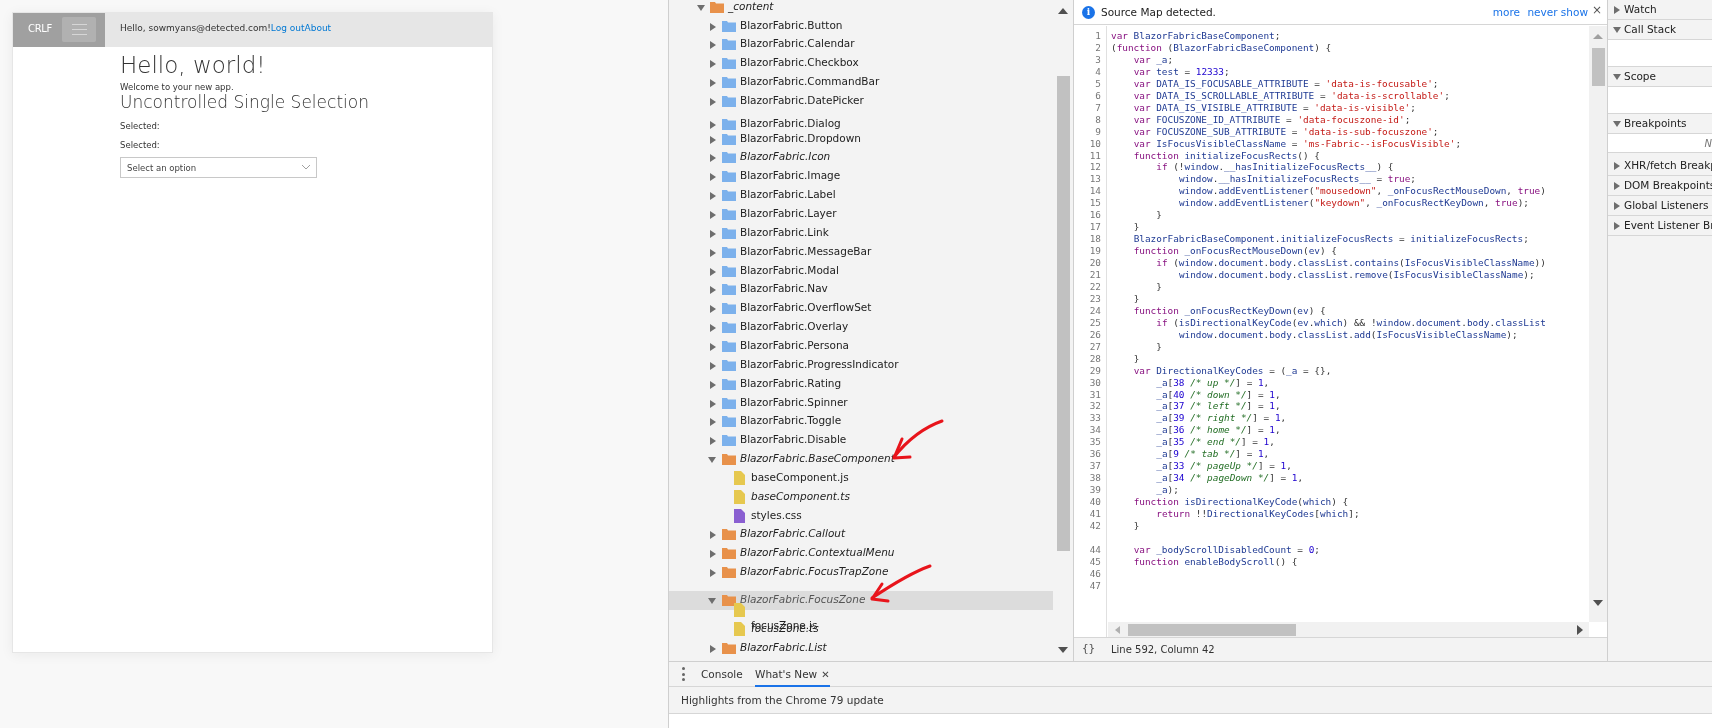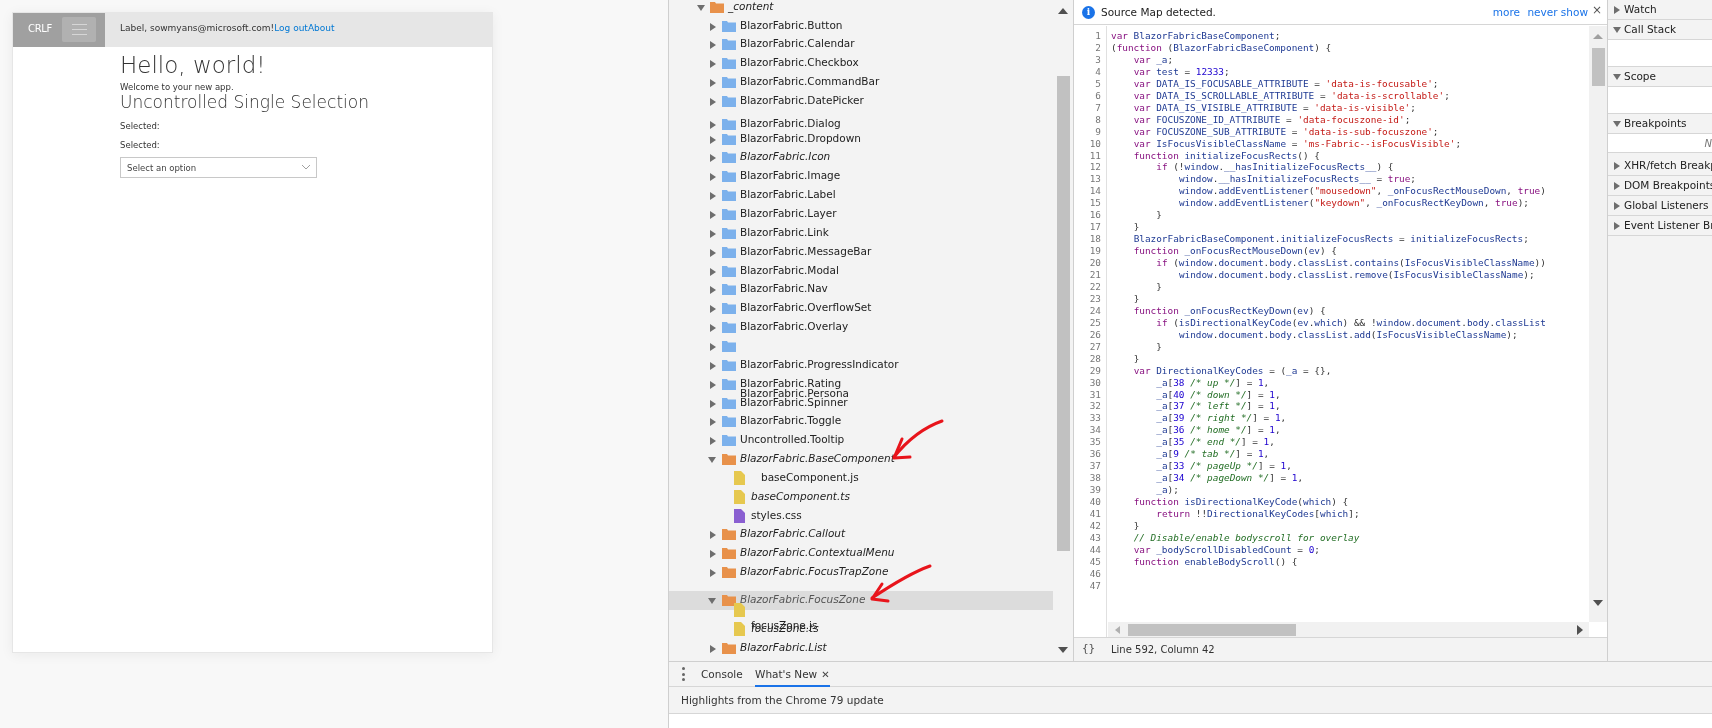--- a/index.html
+++ b/index.html
@@ -108,21 +108,21 @@
       <div class="app-header">
         <div class="brand">
           <span class="brand-text">CRLF</span>
           <div class="menu-btn">
             <span></span>
             <span></span>
             <span></span>
           </div>
         </div>
         <div class="greet">
-          <span>Label, sowmyans@microsoft.com!</span><a>Log out</a><a>About</a>
+          <span>Hello, sowmyans@detected.com!</span><a>Log out</a><a>About</a>
         </div>
       </div>
 
       <div class="content">
         <div class="h1">Hello, world!</div>
         <div class="welcome">Welcome to your new app.</div>
         <div class="h2">Uncontrolled Single Selection</div>
         <div class="selected">Selected:</div>
         <div class="selected" style="margin-top:9px">Selected:</div>
         <div class="dropdown">
@@ -262,21 +262,21 @@
           <svg class="folder" viewBox="0 0 14 12" style="left: 53px;">
             <path d="M0 1 H5 L6 2.5 H14 V12 H0 Z" fill="#7cb1ec"></path>
           </svg>
           <span class="label" style="left: 71px;">BlazorFabric.Overlay</span>
         </div>
         <div class="tree-row" style="top: 336.95px;">
           <span class="tri right" style="left: 41px;"></span>
           <svg class="folder" viewBox="0 0 14 12" style="left: 53px;">
             <path d="M0 1 H5 L6 2.5 H14 V12 H0 Z" fill="#7cb1ec"></path>
           </svg>
-          <span class="label" style="left: 71px; margin-top: 48px;">BlazorFabric.Persona</span>
+          <span class="label" style="left: 71px;">BlazorFabric.Persona</span>
         </div>
         <div class="tree-row" style="top: 355.8px;">
           <span class="tri right" style="left: 41px;"></span>
           <svg class="folder" viewBox="0 0 14 12" style="left: 53px;">
             <path d="M0 1 H5 L6 2.5 H14 V12 H0 Z" fill="#7cb1ec"></path>
           </svg>
           <span class="label" style="left: 71px;">BlazorFabric.ProgressIndicator</span>
         </div>
         <div class="tree-row" style="top: 374.65px;">
           <span class="tri right" style="left: 41px;"></span>
@@ -297,34 +297,34 @@
           <svg class="folder" viewBox="0 0 14 12" style="left: 53px;">
             <path d="M0 1 H5 L6 2.5 H14 V12 H0 Z" fill="#7cb1ec"></path>
           </svg>
           <span class="label" style="left: 71px;">BlazorFabric.Toggle</span>
         </div>
         <div class="tree-row" style="top: 431.2px;">
           <span class="tri right" style="left: 41px;"></span>
           <svg class="folder" viewBox="0 0 14 12" style="left: 53px;">
             <path d="M0 1 H5 L6 2.5 H14 V12 H0 Z" fill="#7cb1ec"></path>
           </svg>
-          <span class="label" style="left: 71px;">Uncontrolled.Tooltip</span>
+          <span class="label" style="left: 71px;">BlazorFabric.Disable</span>
         </div>
         <div class="tree-row" style="top: 450.05px;">
           <span class="tri down" style="left: 39px;"></span>
           <svg class="folder" viewBox="0 0 14 12" style="left: 53px;">
             <path d="M0 1 H5 L6 2.5 H14 V12 H0 Z" fill="#e8914a"></path>
           </svg>
           <span class="label italic" style="left: 71px;">BlazorFabric.BaseComponent</span>
         </div>
         <div class="tree-row" style="top: 468.9px;">
           <svg class="file-ico" viewBox="0 0 11 14" style="left: 65px;">
             <path d="M0 0 H7 L11 4 V14 H0 Z" fill="#e6c84f"></path>
           </svg>
-          <span class="label" style="left: 92px;">baseComponent.js</span>
+          <span class="label" style="left: 82px;">baseComponent.js</span>
         </div>
         <div class="tree-row" style="top: 487.75px;">
           <svg class="file-ico" viewBox="0 0 11 14" style="left: 65px;">
             <path d="M0 0 H7 L11 4 V14 H0 Z" fill="#e6c84f"></path>
           </svg>
           <span class="label italic" style="left: 82px;">baseComponent.ts</span>
         </div>
         <div class="tree-row" style="top: 506.6px;">
           <svg class="file-ico" viewBox="0 0 11 14" style="left: 65px;">
             <path d="M0 0 H7 L11 4 V14 H0 Z" fill="#8a5fd1"></path>
@@ -434,21 +434,20 @@
           <div class="code-line" style="top: 385.4px;"><span class="ln">33</span><span class="src"><span style="color:#333"> </span><span style="color:#333"> </span><span style="color:#333"> </span><span style="color:#333"> </span><span style="color:#333"> </span><span style="color:#333"> </span><span style="color:#333"> </span><span style="color:#333"> </span><span class="id">_a</span><span style="color:#333">[</span><span class="num">39</span><span style="color:#333"> </span><span class="cm">/* right */</span><span style="color:#333">]</span><span style="color:#333"> </span><span style="color:#333">=</span><span style="color:#333"> </span><span class="num">1</span><span style="color:#333">,</span></span></div>
           <div class="code-line" style="top: 397.35px;"><span class="ln">34</span><span class="src"><span style="color:#333"> </span><span style="color:#333"> </span><span style="color:#333"> </span><span style="color:#333"> </span><span style="color:#333"> </span><span style="color:#333"> </span><span style="color:#333"> </span><span style="color:#333"> </span><span class="id">_a</span><span style="color:#333">[</span><span class="num">36</span><span style="color:#333"> </span><span class="cm">/* home */</span><span style="color:#333">]</span><span style="color:#333"> </span><span style="color:#333">=</span><span style="color:#333"> </span><span class="num">1</span><span style="color:#333">,</span></span></div>
           <div class="code-line" style="top: 409.3px;"><span class="ln">35</span><span class="src"><span style="color:#333"> </span><span style="color:#333"> </span><span style="color:#333"> </span><span style="color:#333"> </span><span style="color:#333"> </span><span style="color:#333"> </span><span style="color:#333"> </span><span style="color:#333"> </span><span class="id">_a</span><span style="color:#333">[</span><span class="num">35</span><span style="color:#333"> </span><span class="cm">/* end */</span><span style="color:#333">]</span><span style="color:#333"> </span><span style="color:#333">=</span><span style="color:#333"> </span><span class="num">1</span><span style="color:#333">,</span></span></div>
           <div class="code-line" style="top: 421.25px;"><span class="ln">36</span><span class="src"><span style="color:#333"> </span><span style="color:#333"> </span><span style="color:#333"> </span><span style="color:#333"> </span><span style="color:#333"> </span><span style="color:#333"> </span><span style="color:#333"> </span><span style="color:#333"> </span><span class="id">_a</span><span style="color:#333">[</span><span class="num">9</span><span style="color:#333"> </span><span class="cm">/* tab */</span><span style="color:#333">]</span><span style="color:#333"> </span><span style="color:#333">=</span><span style="color:#333"> </span><span class="num">1</span><span style="color:#333">,</span></span></div>
           <div class="code-line" style="top: 433.2px;"><span class="ln">37</span><span class="src"><span style="color:#333"> </span><span style="color:#333"> </span><span style="color:#333"> </span><span style="color:#333"> </span><span style="color:#333"> </span><span style="color:#333"> </span><span style="color:#333"> </span><span style="color:#333"> </span><span class="id">_a</span><span style="color:#333">[</span><span class="num">33</span><span style="color:#333"> </span><span class="cm">/* pageUp */</span><span style="color:#333">]</span><span style="color:#333"> </span><span style="color:#333">=</span><span style="color:#333"> </span><span class="num">1</span><span style="color:#333">,</span></span></div>
           <div class="code-line" style="top: 445.15px;"><span class="ln">38</span><span class="src"><span style="color:#333"> </span><span style="color:#333"> </span><span style="color:#333"> </span><span style="color:#333"> </span><span style="color:#333"> </span><span style="color:#333"> </span><span style="color:#333"> </span><span style="color:#333"> </span><span class="id">_a</span><span style="color:#333">[</span><span class="num">34</span><span style="color:#333"> </span><span class="cm">/* pageDown */</span><span style="color:#333">]</span><span style="color:#333"> </span><span style="color:#333">=</span><span style="color:#333"> </span><span class="num">1</span><span style="color:#333">,</span></span></div>
           <div class="code-line" style="top: 457.1px;"><span class="ln">39</span><span class="src"><span style="color:#333"> </span><span style="color:#333"> </span><span style="color:#333"> </span><span style="color:#333"> </span><span style="color:#333"> </span><span style="color:#333"> </span><span style="color:#333"> </span><span style="color:#333"> </span><span class="id">_a</span><span style="color:#333">)</span><span style="color:#333">;</span></span></div>
           <div class="code-line" style="top: 469.05px;"><span class="ln">40</span><span class="src"><span style="color:#333"> </span><span style="color:#333"> </span><span style="color:#333"> </span><span style="color:#333"> </span><span class="kw">function</span><span style="color:#333"> </span><span class="id">isDirectionalKeyCode</span><span style="color:#333">(</span><span class="id">which</span><span style="color:#333">)</span><span style="color:#333"> </span><span style="color:#333">{</span></span></div>
           <div class="code-line" style="top: 481px;"><span class="ln">41</span><span class="src"><span style="color:#333"> </span><span style="color:#333"> </span><span style="color:#333"> </span><span style="color:#333"> </span><span style="color:#333"> </span><span style="color:#333"> </span><span style="color:#333"> </span><span style="color:#333"> </span><span class="kw">return</span><span style="color:#333"> </span><span style="color:#333">!</span><span style="color:#333">!</span><span class="id">DirectionalKeyCodes</span><span style="color:#333">[</span><span class="id">which</span><span style="color:#333">]</span><span style="color:#333">;</span></span></div>
           <div class="code-line" style="top: 492.95px;"><span class="ln">42</span><span class="src"><span style="color:#333"> </span><span style="color:#333"> </span><span style="color:#333"> </span><span style="color:#333"> </span><span style="color:#333">}</span></span></div>
-          <div class="code-line" style="top: 504.9px;"><span class="ln">43</span><span class="src"><span style="color:#333"> </span><span style="color:#333"> </span><span style="color:#333"> </span><span style="color:#333"> </span><span class="cm">// Disable/enable bodyscroll for overlay</span></span></div>
           <div class="code-line" style="top: 516.85px;"><span class="ln">44</span><span class="src"><span style="color:#333"> </span><span style="color:#333"> </span><span style="color:#333"> </span><span style="color:#333"> </span><span class="kw">var</span><span style="color:#333"> </span><span class="id">_bodyScrollDisabledCount</span><span style="color:#333"> </span><span style="color:#333">=</span><span style="color:#333"> </span><span class="num">0</span><span style="color:#333">;</span></span></div>
           <div class="code-line" style="top: 528.8px;"><span class="ln">45</span><span class="src"><span style="color:#333"> </span><span style="color:#333"> </span><span style="color:#333"> </span><span style="color:#333"> </span><span class="kw">function</span><span style="color:#333"> </span><span class="id">enableBodyScroll</span><span style="color:#333">(</span><span style="color:#333">)</span><span style="color:#333"> </span><span style="color:#333">{</span></span></div>
           <div class="code-line" style="top: 540.75px;"><span class="ln">46</span><span class="src"></span></div>
           <div class="code-line" style="top: 552.7px;"><span class="ln">47</span><span class="src"></span></div>
           <div class="code-vscroll">
           <div class="up"></div>
           <div class="thumb"></div>
           <div class="down"></div>
         </div>
         <div class="code-hscroll">

